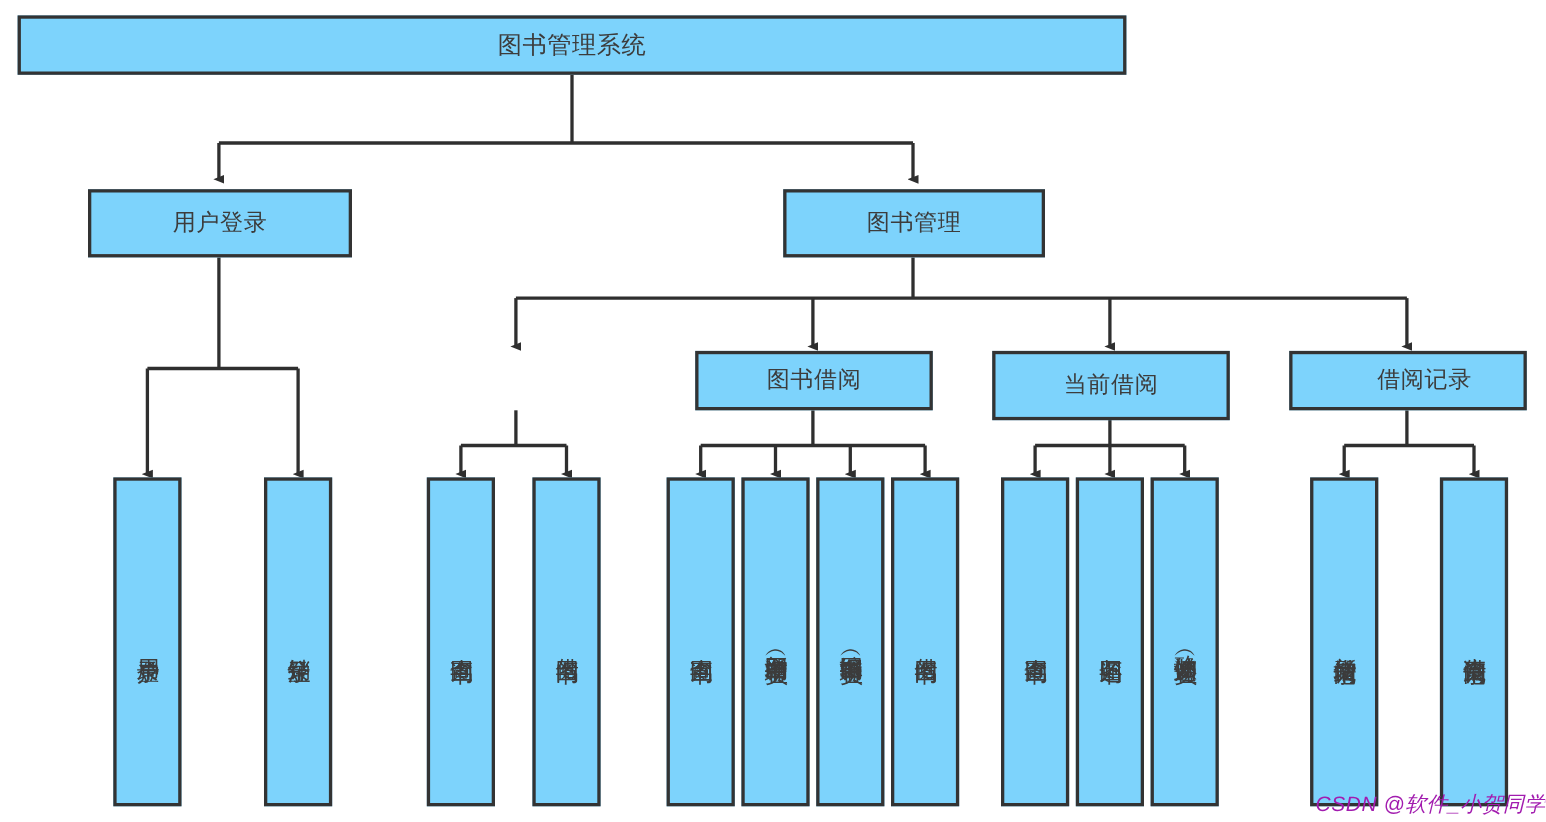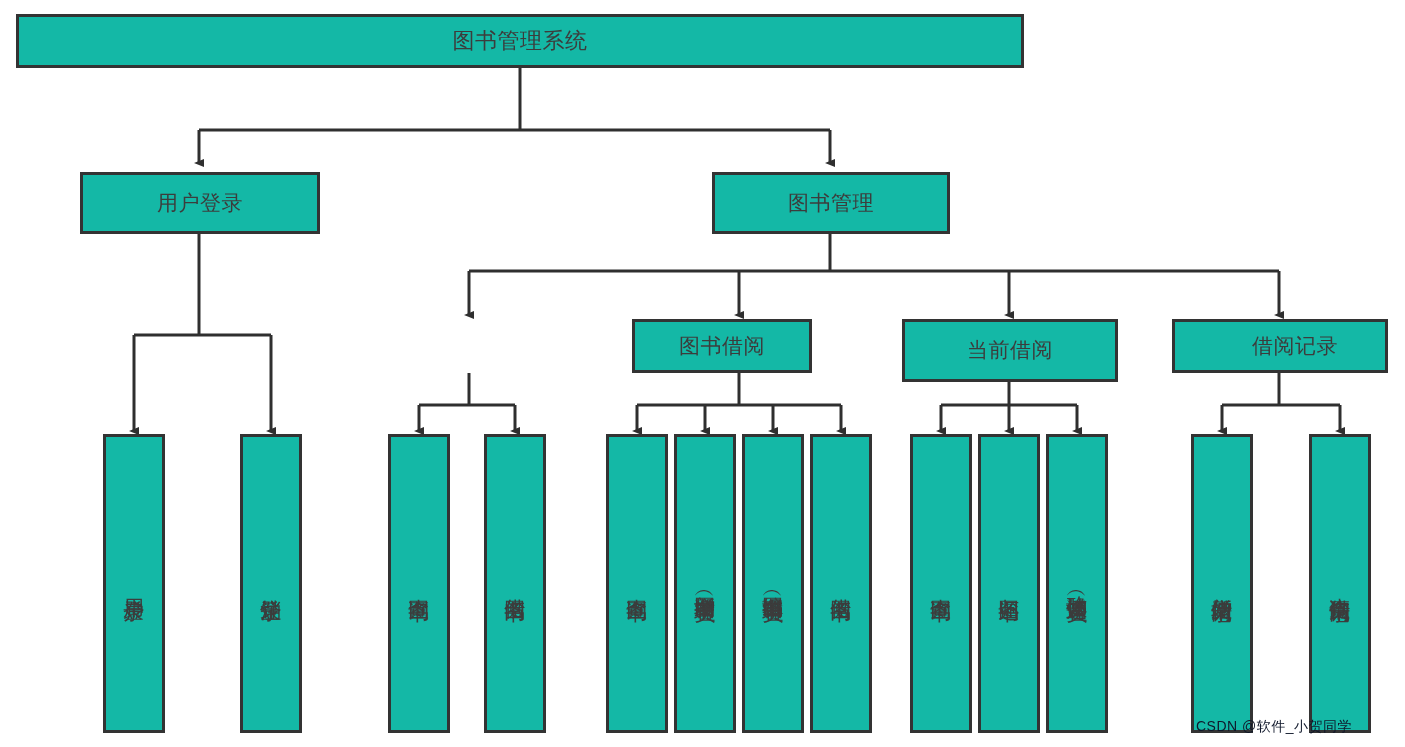--- a/index.html
+++ b/index.html
@@ -21,21 +21,21 @@
     position: absolute;
     left: 0;
     top: 0;
     width: 1405px;
     height: 747px;
     pointer-events: none;
   }
   .node {
     position: absolute;
     box-sizing: border-box;
-    background: #14b8a6;
+    background: #7dd3fc;
     border: 3px solid #333333;
     display: flex;
     align-items: center;
     justify-content: center;
     color: #3c3c3c;
   }
   .node .label {
     color: #3c3c3c;
     line-height: 1.18;
     text-align: center;
@@ -59,24 +59,25 @@
   .node.vert .label {
     font-size: 21px;
     writing-mode: vertical-rl;
     text-orientation: upright;
     line-height: 1.22;
     letter-spacing: 1px;
     max-height: 100%;
   }
   .watermark {
     position: absolute;
-    font-size: 14px;
-    color: #0f172a;
+    font-size: 19px;
+    color: #a21caf;
     white-space: nowrap;
     letter-spacing: 0.5px;
+    font-style: italic;
   }
 </style>
 </head>
 <body>
 
 <div id="canvas">
 
   <svg id="edges" viewBox="0 0 1405 747" xmlns="http://www.w3.org/2000/svg">
     <defs>
       <marker id="arrow" markerWidth="10" markerHeight="10" refX="5" refY="5" orient="auto" markerUnits="userSpaceOnUse">
@@ -131,21 +132,21 @@
     <span class="label">图书管理系统</span>
   </div>
 
   <div class="node horiz" style="left:80px; top:172px; width:240px; height:62px;">
     <span class="label">用户登录</span>
   </div>
   <div class="node horiz" style="left:712px; top:172px; width:238px; height:62px;">
     <span class="label">图书管理</span>
   </div>
 
-  <div class="node horiz" style="left:632px; top:319px; width:180px; height:54px;">
+  <div class="node horiz" style="left:632px; top:319px; width:216px; height:54px;">
     <span class="label">图书借阅</span>
   </div>
   <div class="node horiz" style="left:902px; top:319px; width:216px; height:63px;">
     <span class="label">当前借阅</span>
   </div>
   <div class="node horiz" style="left:1172px; top:319px; width:216px; height:54px;padding-left:30px;">
     <span class="label">借阅记录</span>
   </div>
 
   <div class="node vert" style="left:103px; top:434px; width:62px; height:299px;">

